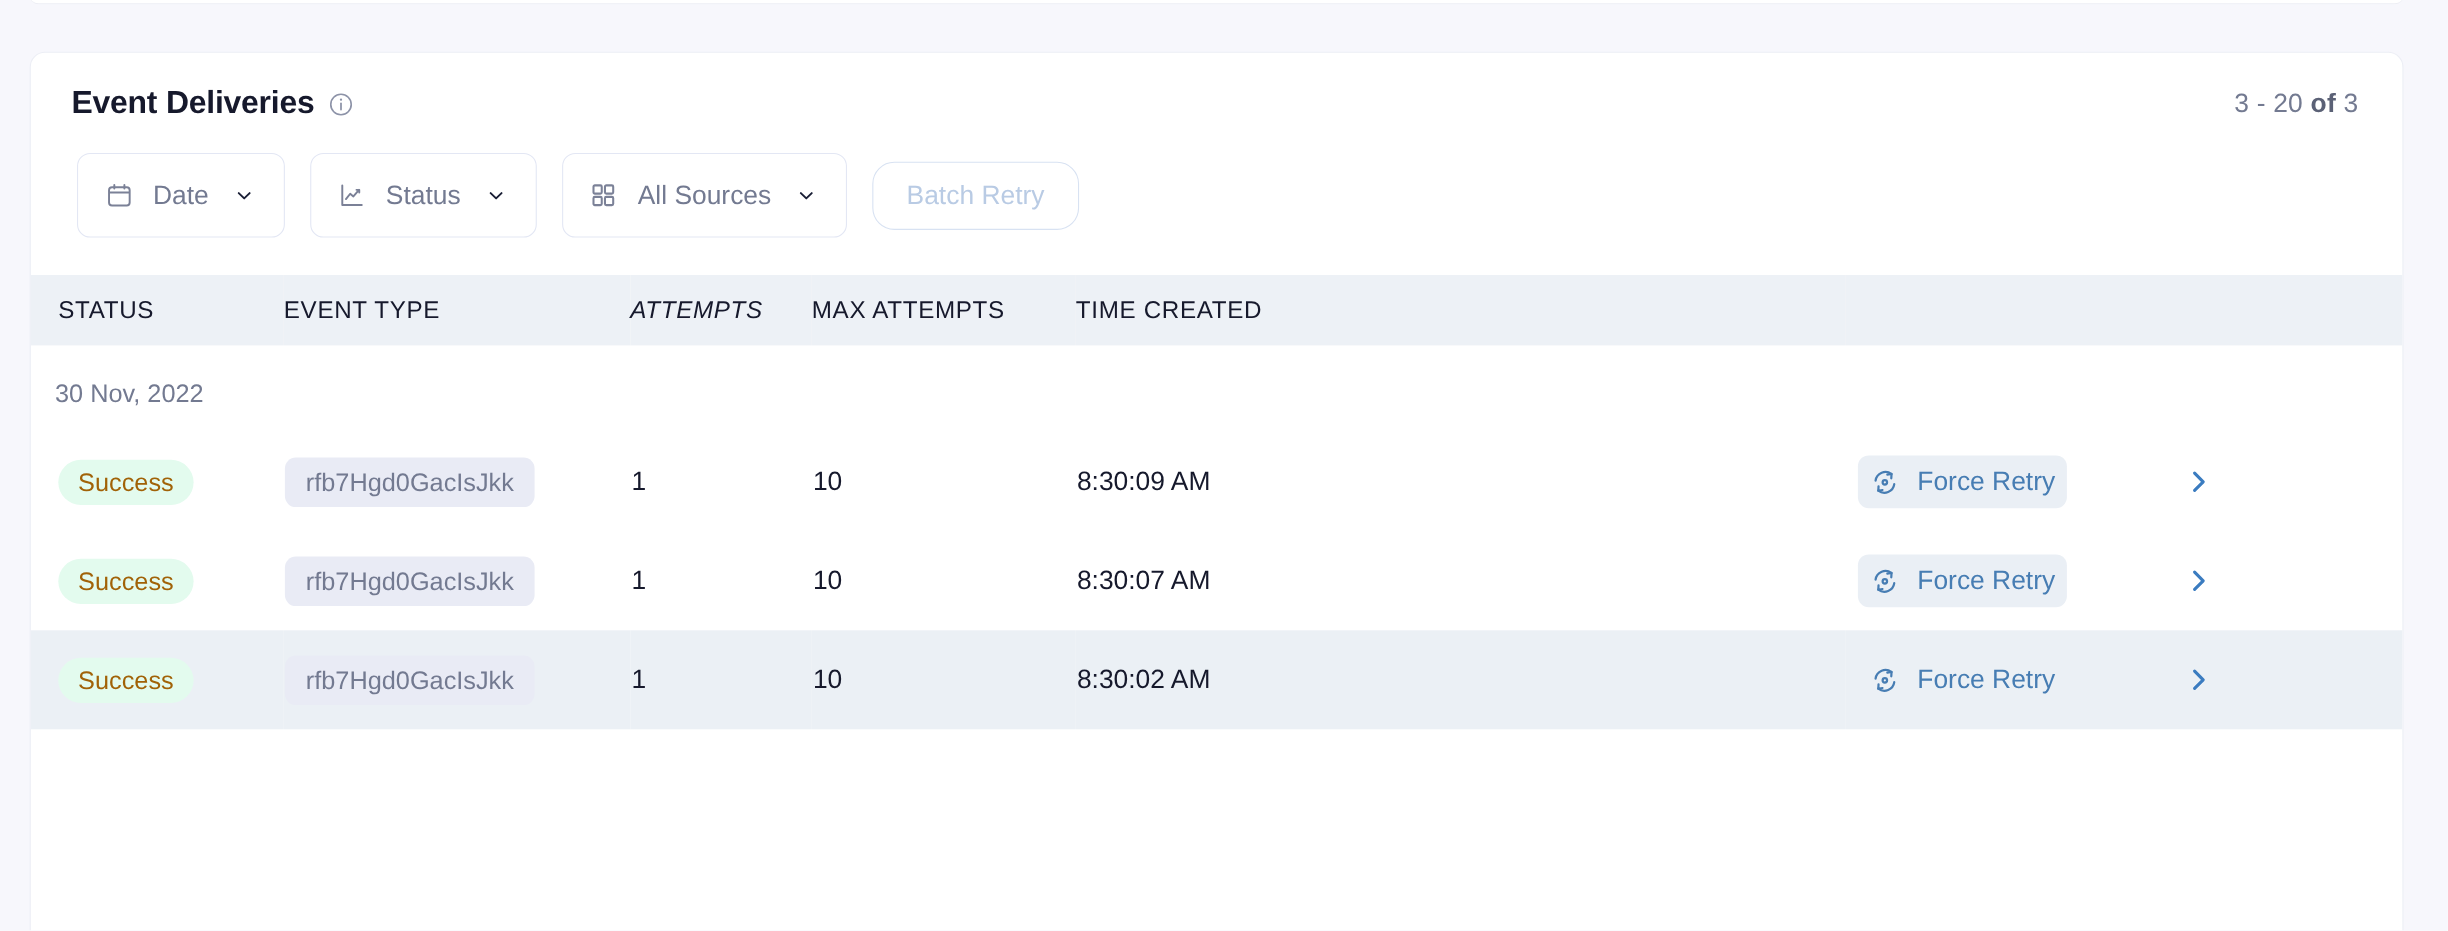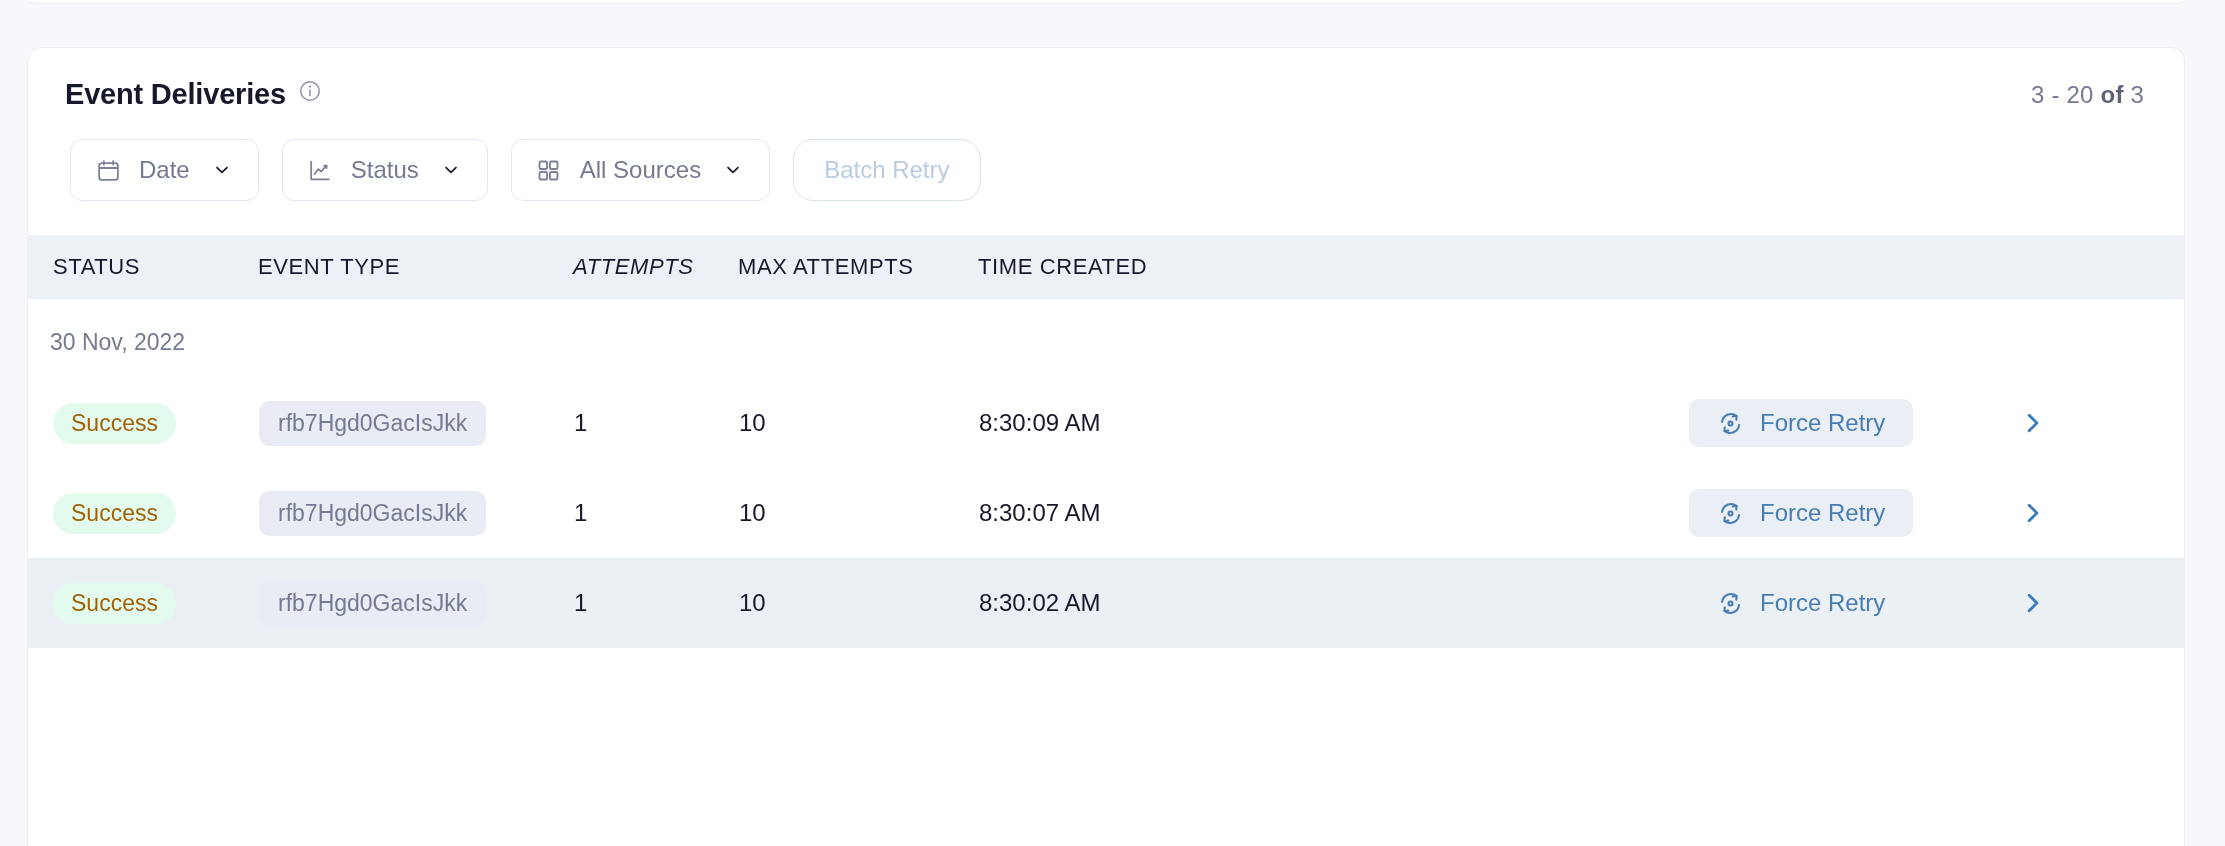--- a/index.html
+++ b/index.html
@@ -45,21 +45,21 @@
   
   .card-header {
     display: flex;
     align-items: center;
     justify-content: space-between;
     padding: 32px 40px 0 37px;
     box-sizing: border-box;
   }
   .title-wrap {
     display: flex;
-    align-items: flex-start;
+    align-items: center;
     gap: 13px;
   }
   .card-title {
     font-size: 29px;
     font-weight: 700;
     color: #16192c;
     letter-spacing: -0.2px;
     line-height: 1;
   }
   .info-icon {
@@ -81,21 +81,21 @@
   .filter-bar {
     display: flex;
     align-items: center;
     gap: 23px;
     padding: 30px 0 0 42px;
   }
   .filter-btn {
     display: inline-flex;
     align-items: center;
     gap: 18px;
-    height: 62px;
+    height: 77px;
     padding: 0 26px 0 24px;
     border: 1px solid #e3e7f4;
     border-radius: 12px;
     background: #ffffff;
     box-sizing: border-box;
     cursor: pointer;
   }
   .filter-btn .fb-label {
     font-size: 24px;
     color: #737a91;
@@ -189,21 +189,21 @@
     font-size: 23px;
     line-height: 1;
     background: #e9ebf5;
     color: #737a91;
     white-space: nowrap;
   }
   .force-retry {
     display: inline-flex;
     align-items: center;
     gap: 16px;
-    padding: 10px 28px;
+    padding: 10px 11px;
     border-radius: 10px;
     background: #eaeff5;
     cursor: pointer;
   }
   .data-row.alt .force-retry { background: transparent; }
   .force-retry .fr-label {
     font-size: 24px;
     color: #477db3;
     white-space: nowrap;
   }

